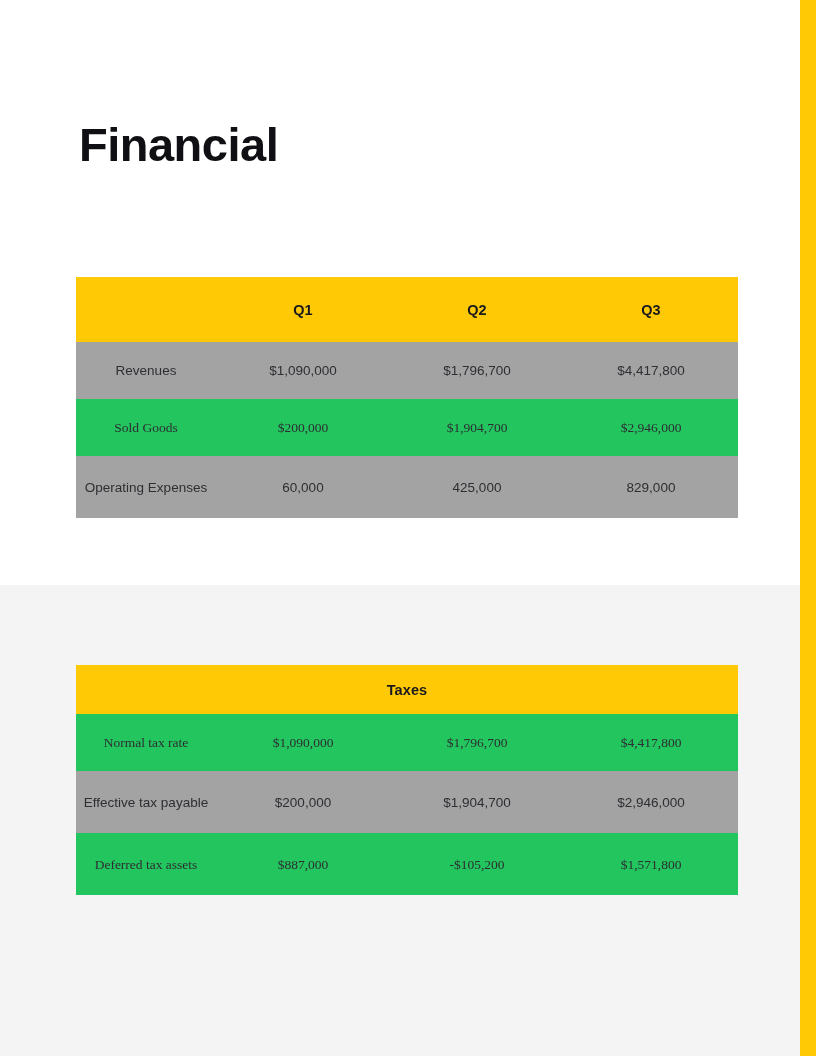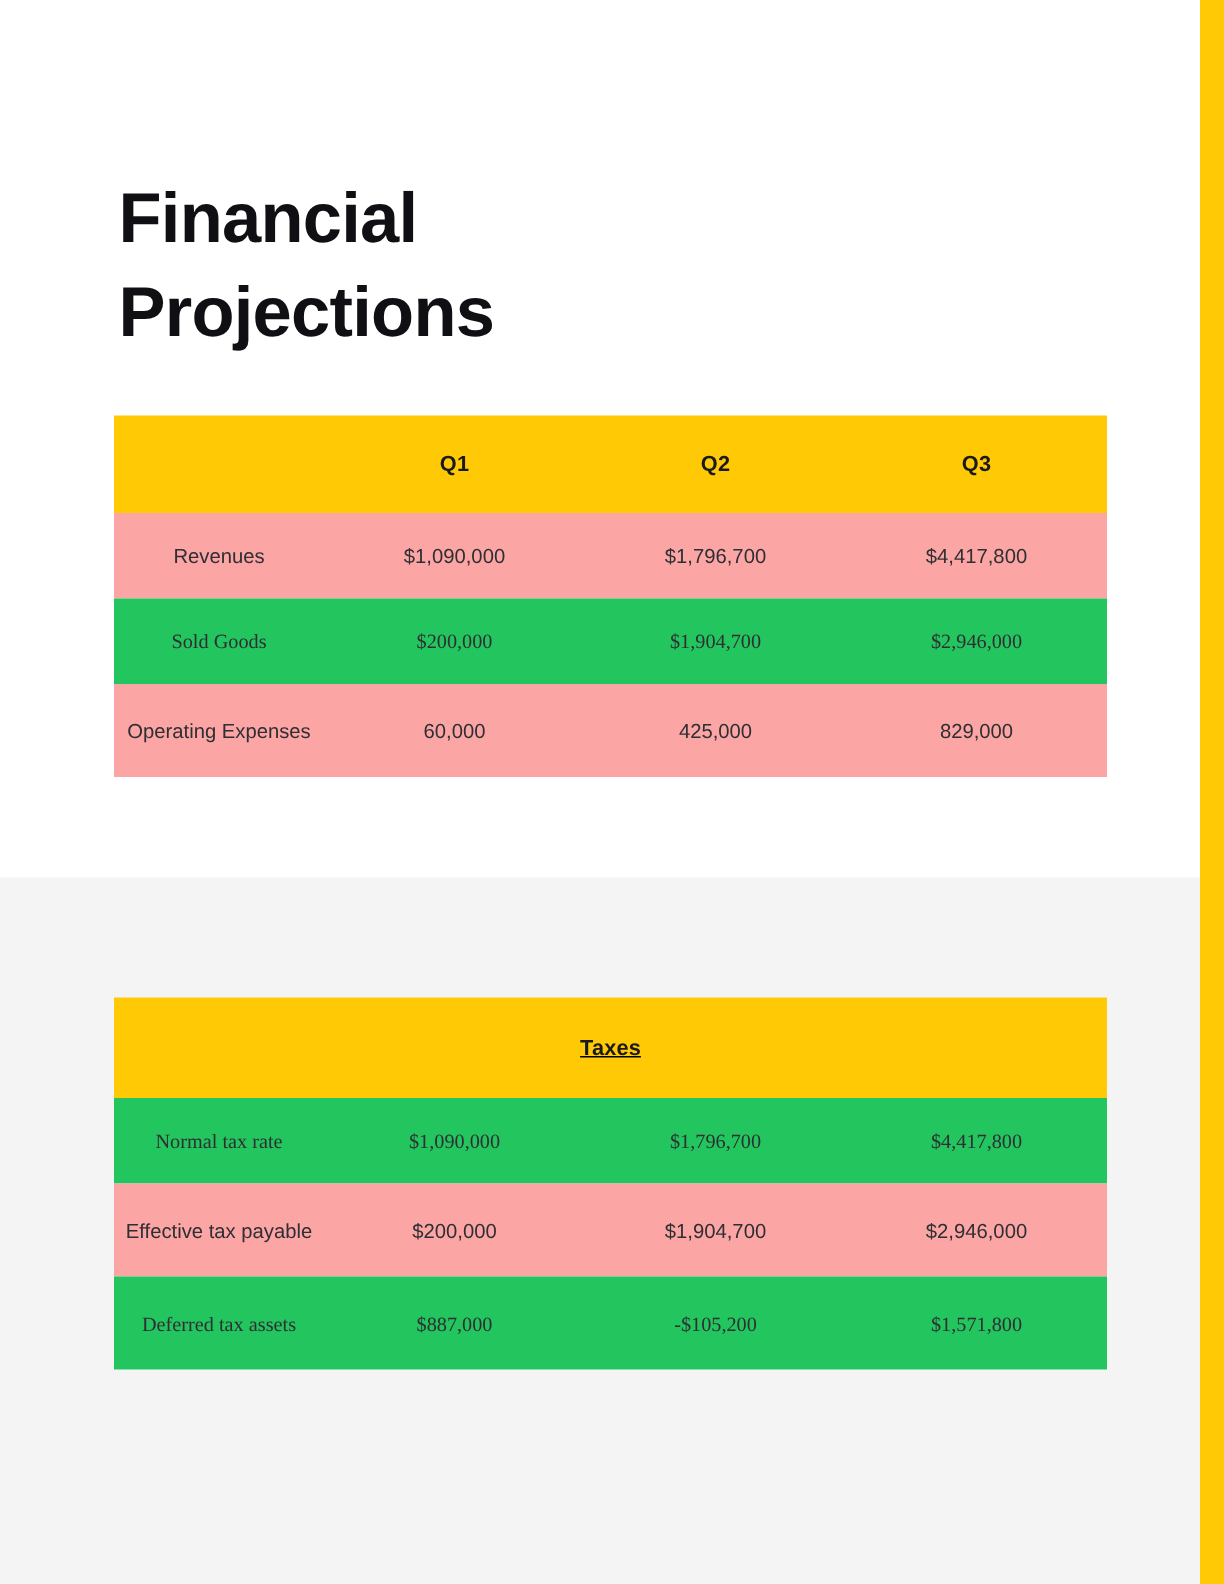--- a/index.html
+++ b/index.html
@@ -72,22 +72,21 @@
   .table-2 { top: 665px; }
 
   .thead {
     background: #ffc905;
     display: flex;
     align-items: center;
     height: 65px;
   }
   .thead.single {
     justify-content: center;
-    height: 67px;
-    text-decoration: underline;
+    height: 49px;
   }
   .th {
     font-size: 14.5px;
     font-weight: 700;
     color: #1a1a1e;
     text-align: center;
     letter-spacing: 0.1px;
   }
   .th-title {
     font-size: 14.5px;
@@ -95,21 +94,21 @@
     color: #1a1a1e;
     letter-spacing: 0.1px;
   }
 
   .trow {
     display: flex;
     align-items: center;
   }
   .trow.h-reg { height: 57px; }
   .trow.h-tall { height: 62px; }
-  .stripe-gray { background: #fca5a5; }
+  .stripe-gray { background: #a3a3a3; }
   .stripe-white { background: #22c55e; font-family: Liberation Serif, serif; }
 
   .cell {
     font-size: 13.5px;
     color: #2e2e33;
     text-align: center;
     line-height: 19px;
   }
   .cell-label {
     font-size: 13.5px;
@@ -157,21 +156,20 @@
 <body>
 
 <div class="page">
 
   <div class="band-top"></div>
   <div class="band-bottom"></div>
   <div class="accent-bar"></div>
 
   <h1 class="title">
     <span class="line">Financial</span>
-    <span class="line">Projections</span>
   </h1>
 
   <div class="table table-1">
 
     <div class="thead">
       <div class="th c0"></div>
       <div class="th c1">Q1</div>
       <div class="th c2">Q2</div>
       <div class="th c3">Q3</div>
     </div>

